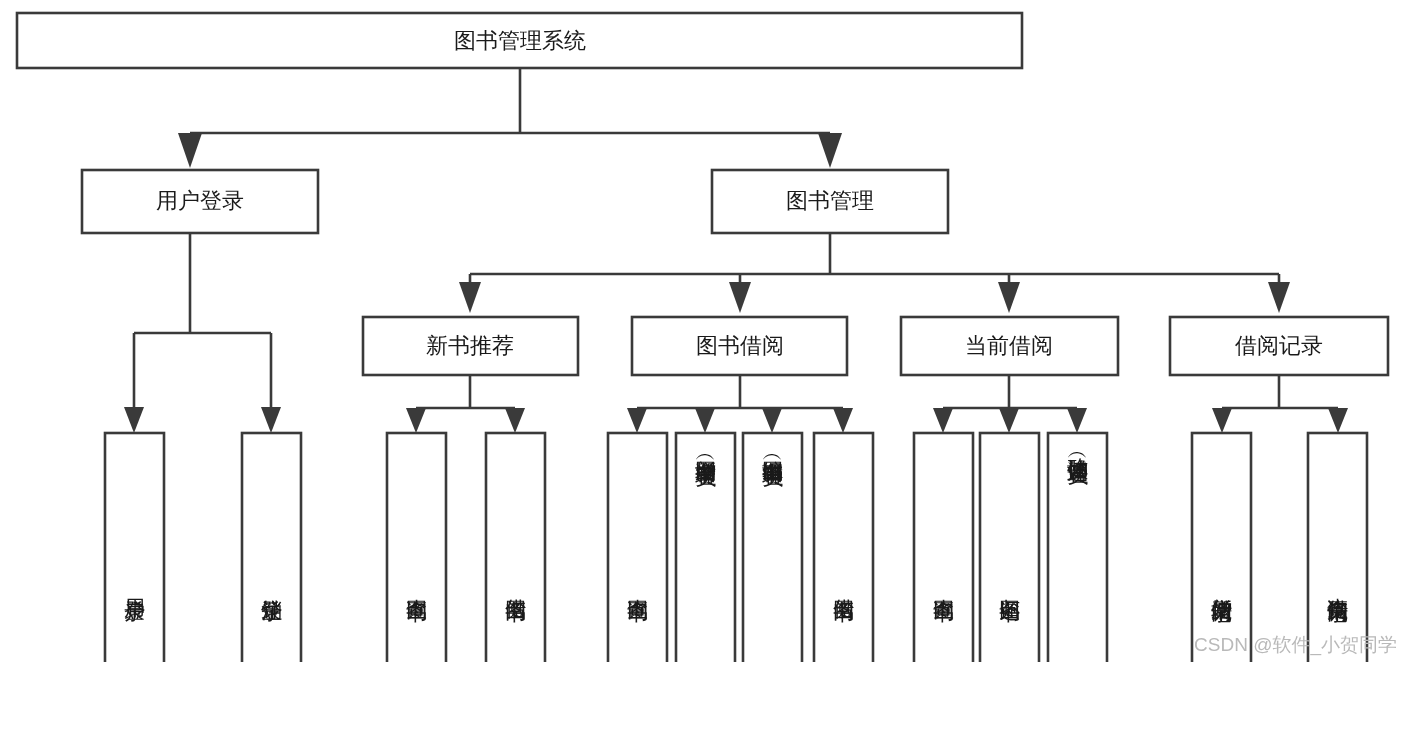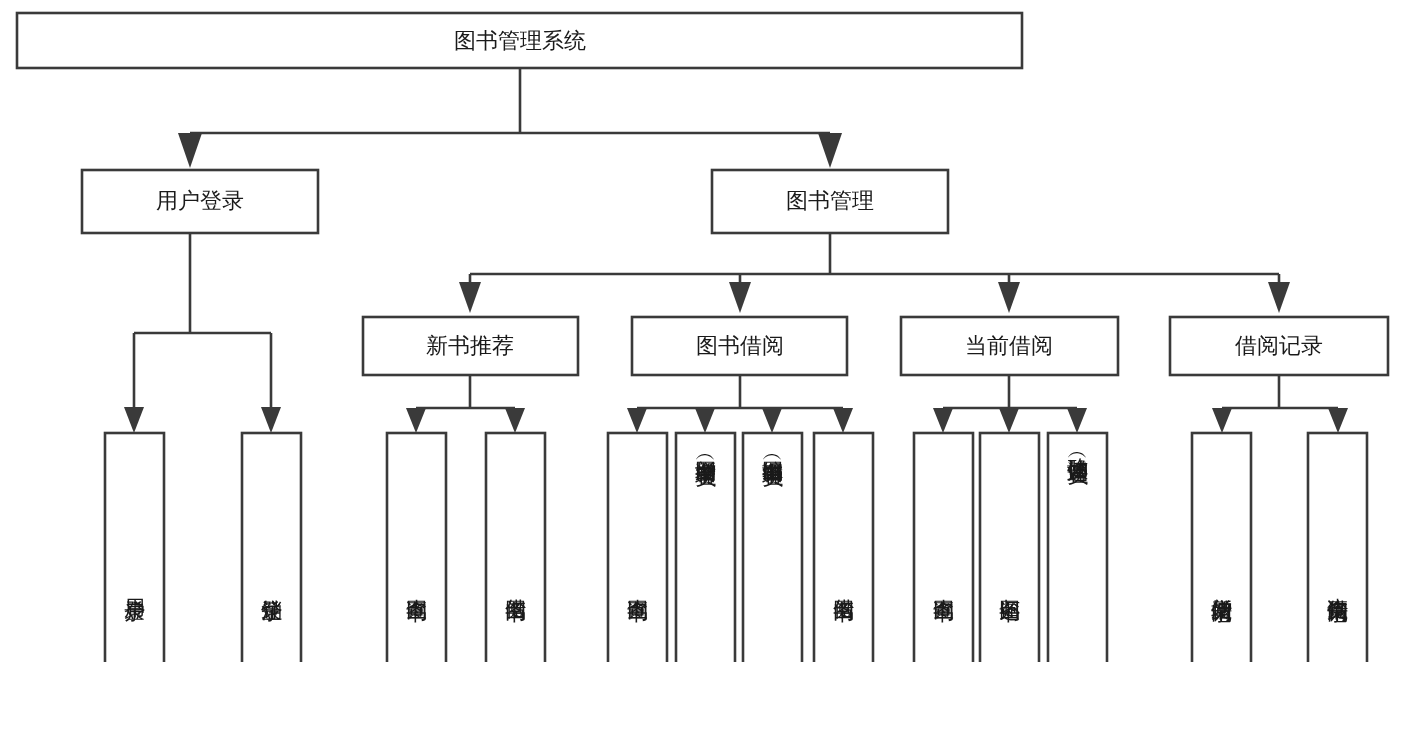--- a/index.html
+++ b/index.html
@@ -198,14 +198,15 @@
   <div class="leaf-label" style="left:743px; top:433px; width:59px; height:301px; justify-content:flex-start; padding-top:10px; box-sizing:border-box;">编辑图书（管理员）</div>
   <div class="leaf-label" style="left:814px; top:433px; width:59px; height:301px;">借阅图书</div>
 
   <div class="leaf-label" style="left:914px; top:433px; width:59px; height:301px;">查询图书</div>
   <div class="leaf-label" style="left:980px; top:433px; width:59px; height:301px;">归还图书</div>
   <div class="leaf-label" style="left:1048px; top:433px; width:59px; height:301px; justify-content:flex-start; padding-top:8px; box-sizing:border-box;">确认归还（管理员）</div>
 
   <div class="leaf-label" style="left:1192px; top:433px; width:59px; height:301px;">新增借阅记录</div>
   <div class="leaf-label" style="left:1308px; top:433px; width:59px; height:301px;">查询借阅记录</div>
 
+  <div class="watermark">CSDN @软件_小贺同学</div>
 
 </div>
 
 </body></html>

